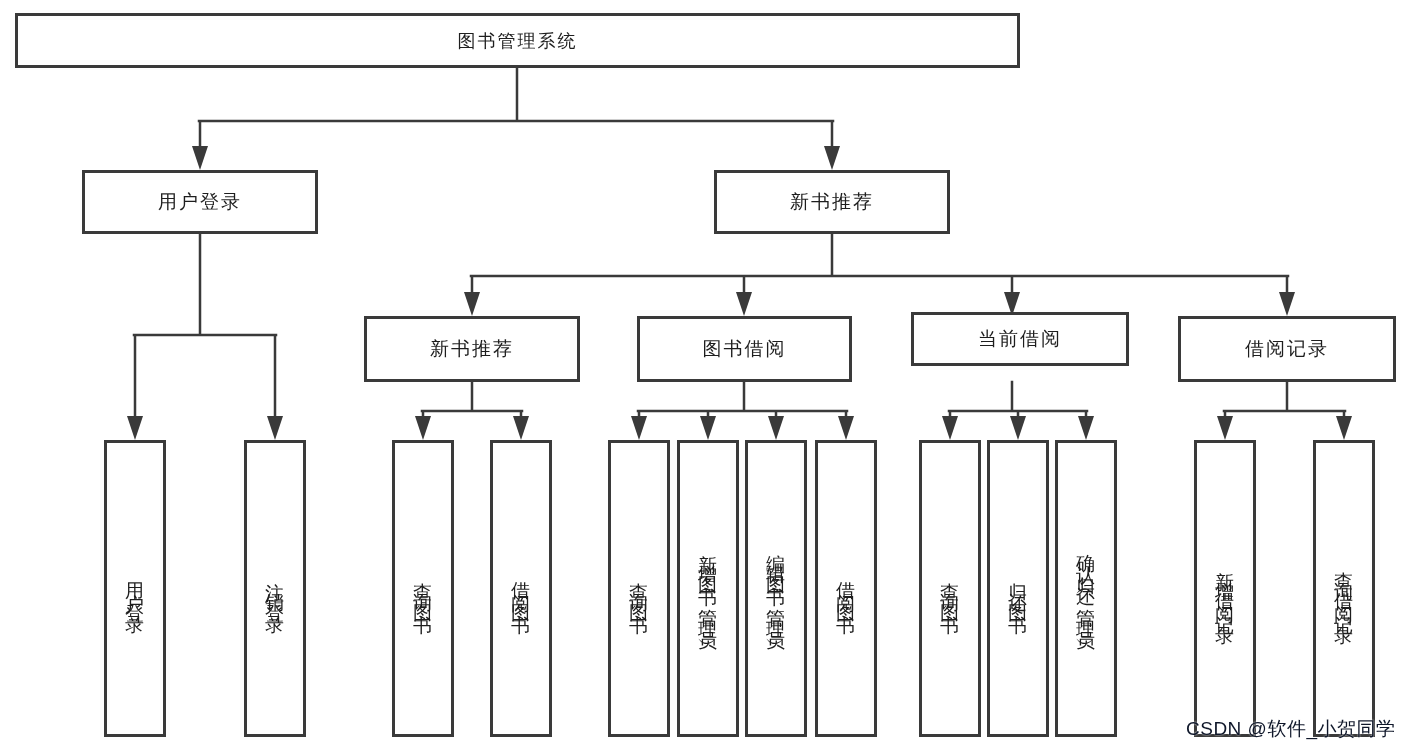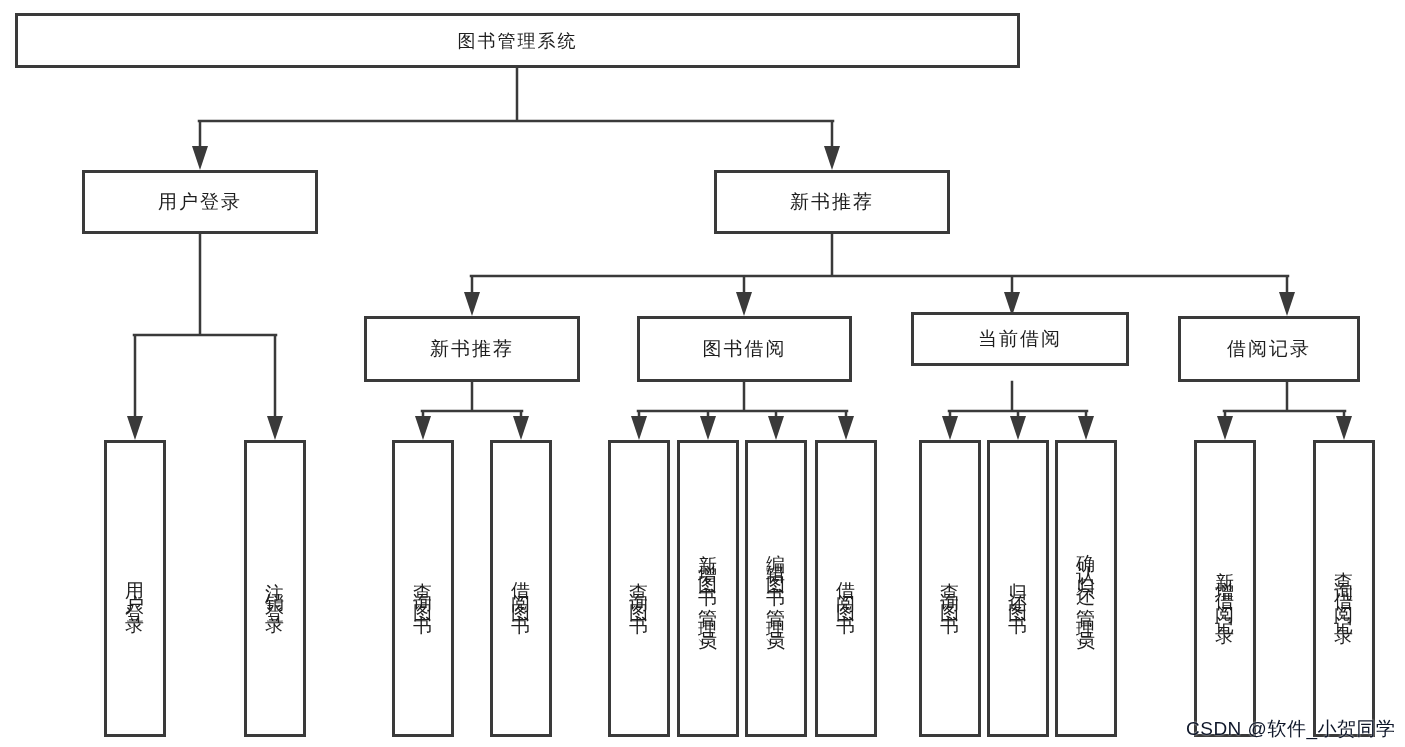--- a/index.html
+++ b/index.html
@@ -94,21 +94,21 @@
 
   <div class="node" style="left:364px;top:316px;width:216px;height:66px;">
     <span class="hlabel">新书推荐</span>
   </div>
   <div class="node" style="left:637px;top:316px;width:215px;height:66px;">
     <span class="hlabel">图书借阅</span>
   </div>
   <div class="node" style="left:903px;top:312px;width:218px;height:54px;margin-left:8px;">
     <span class="hlabel">当前借阅</span>
   </div>
-  <div class="node" style="left:1178px;top:316px;width:182px;height:66px;">
+  <div class="node" style="left:1178px;top:316px;width:218px;height:66px;">
     <span class="hlabel">借阅记录</span>
   </div>
 
   <div class="node leaf" style="left:104px;">
     <span class="vtext">用户登录</span>
   </div>
   <div class="node leaf" style="left:244px;">
     <span class="vtext">注销登录</span>
   </div>
   <div class="node leaf" style="left:392px;">

